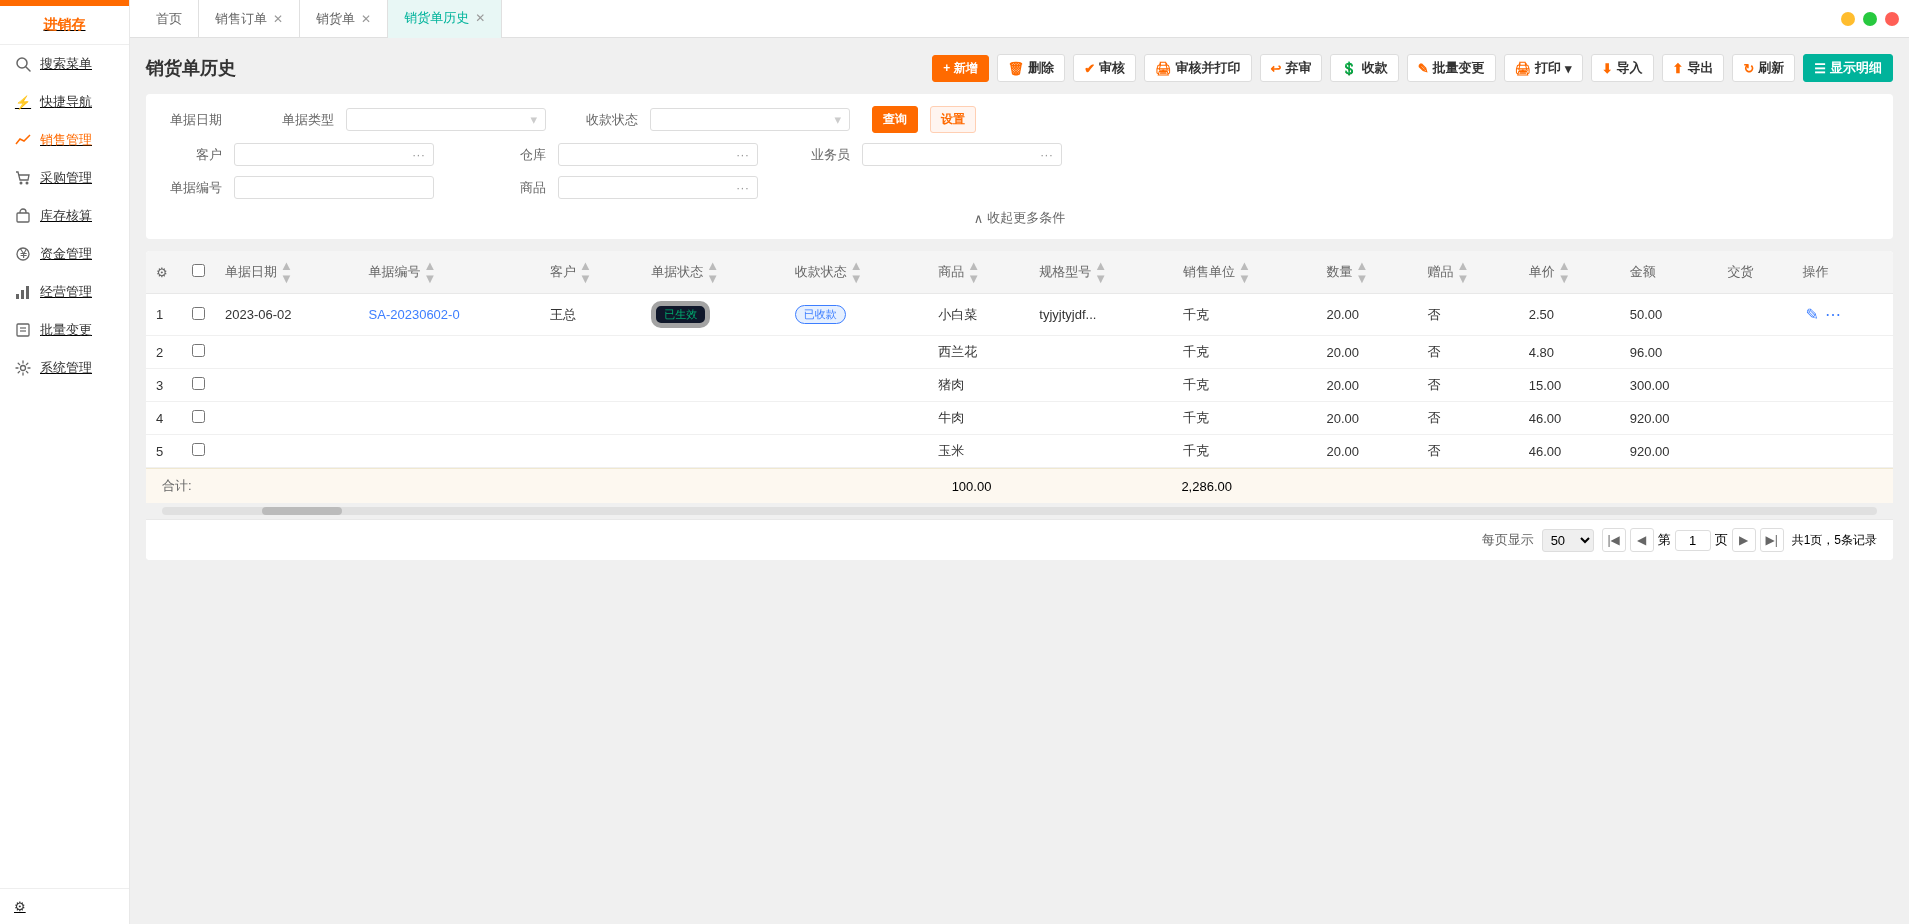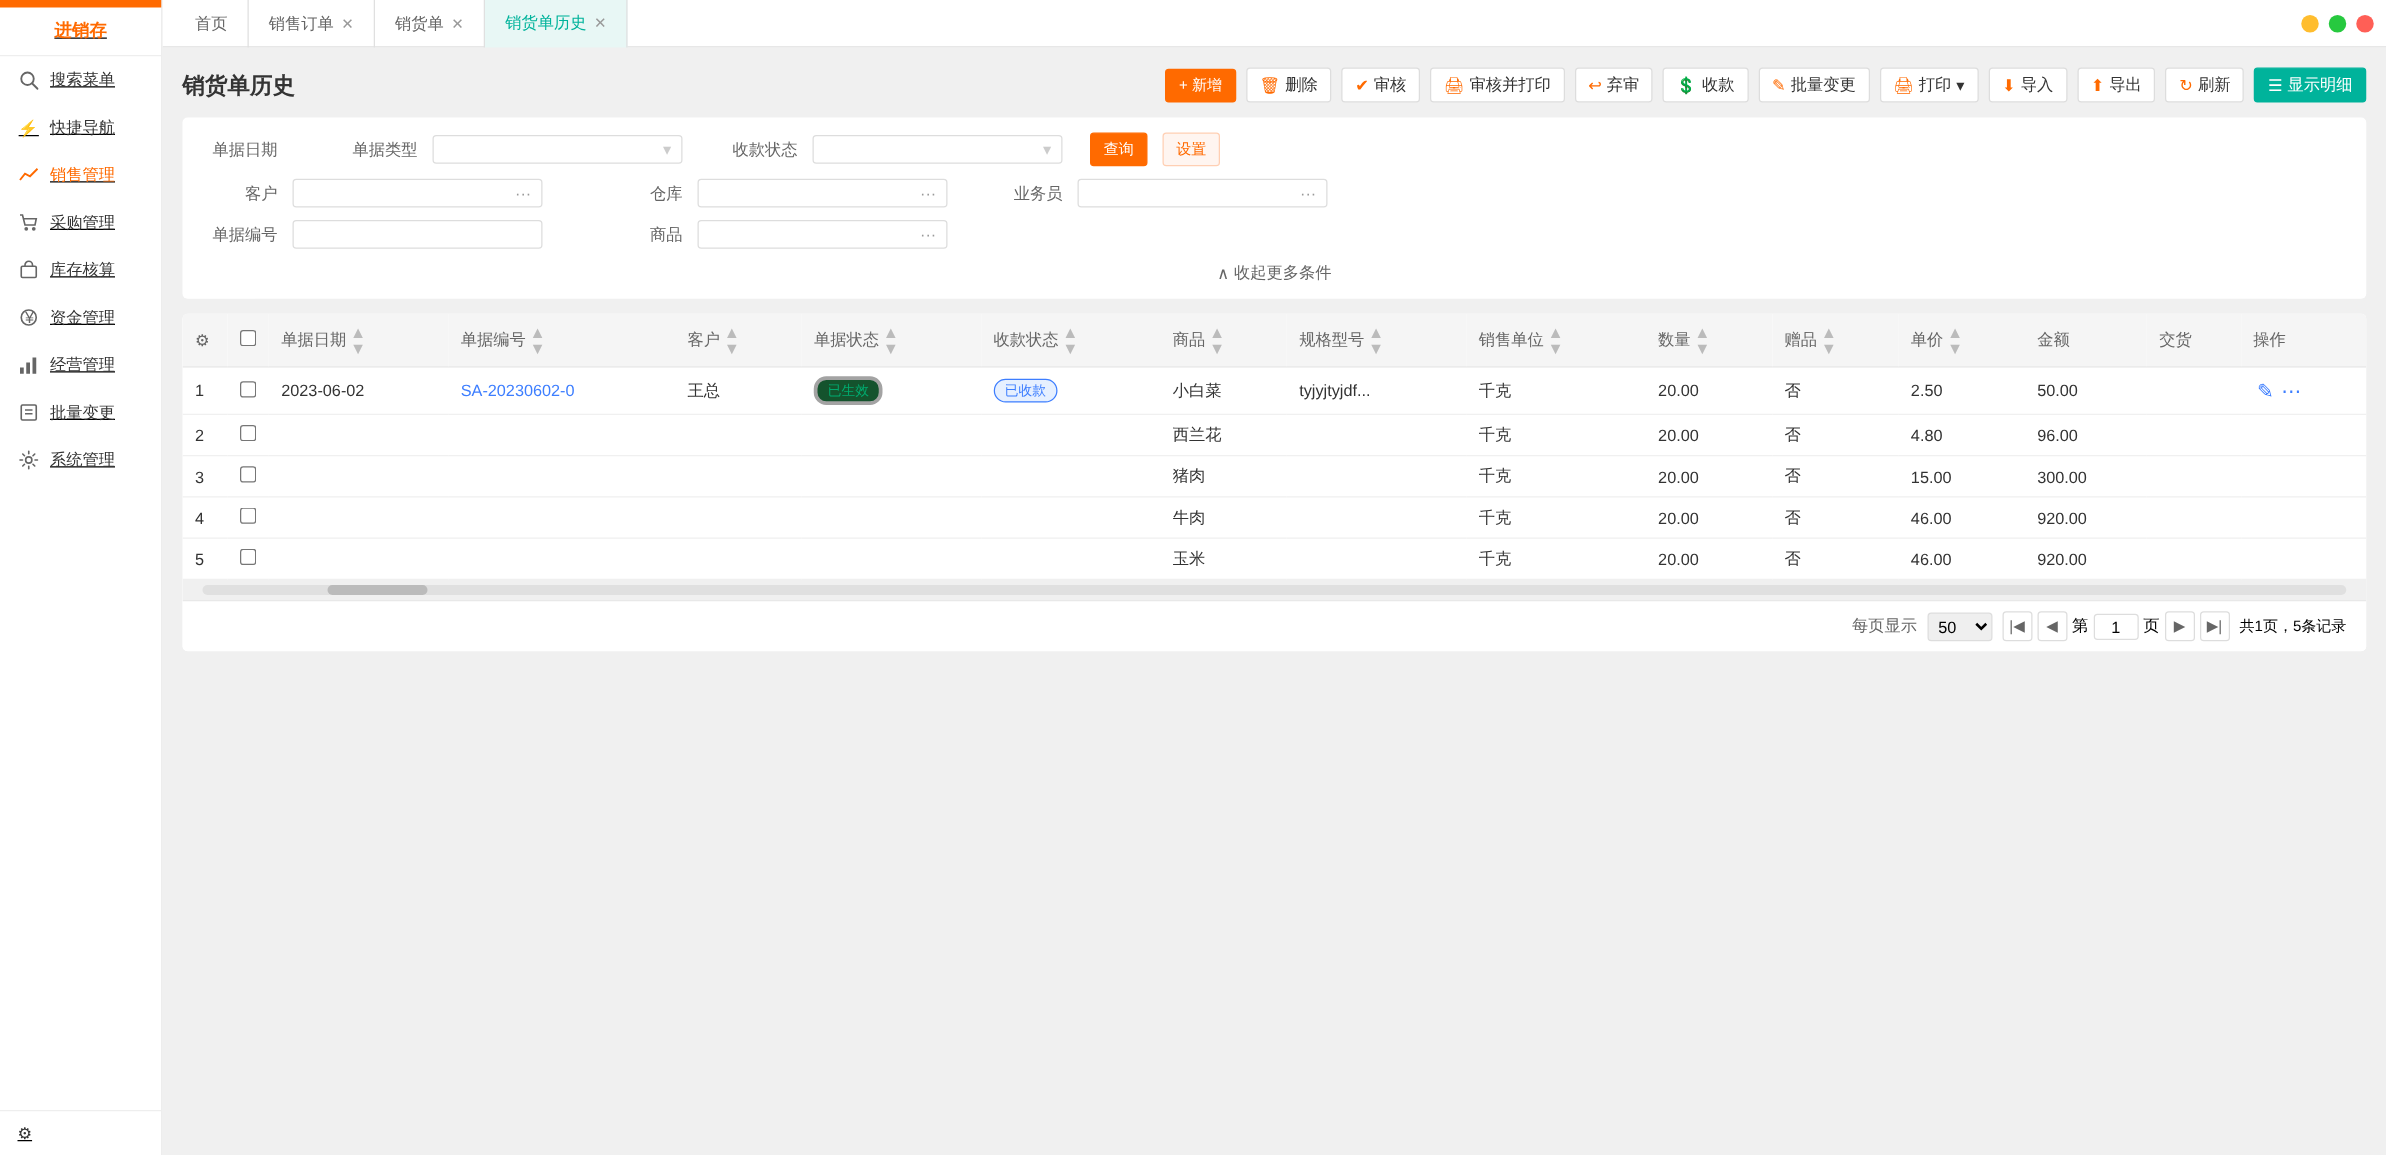--- a/index.html
+++ b/index.html
@@ -29,21 +29,21 @@
     .win-min { background: #ffbd2e; }
     .win-max { background: #27c93f; }
 
     
     .content { flex: 1; overflow: auto; padding: 16px; background: #f0f0f0; }
 
     
     .page-header { display: flex; align-items: center; justify-content: space-between; margin-bottom: 12px; }
     .page-title { font-size: 18px; font-weight: bold; color: #333; }
     .toolbar { display: flex; align-items: center; gap: 8px; flex-wrap: wrap; }
-    .btn { display: flex; align-items: center; gap: 4px; padding: 4px 10px; border: none; border-radius: 3px; cursor: pointer; font-size: 12px; background: #fff; color: #333; border: 1px solid #ddd; }
+    .btn { display: flex; align-items: center; gap: 4px; padding: 4px 10px; border: none; border-radius: 3px; cursor: pointer; font-size: 12px; background: #fff; color: #333; border: 1px solid #ddd; font-weight: bold; }
     .btn-primary { background: #ff6a00; color: #fff; border-color: #ff6a00; }
     .btn-teal { background: #00b39b; color: #fff; border-color: #00b39b; }
 
     
     .filter-section { background: #fff; border-radius: 4px; padding: 12px 16px; margin-bottom: 12px; }
     .filter-row { display: flex; align-items: center; gap: 12px; margin-bottom: 10px; }
     .filter-label { color: #666; min-width: 60px; text-align: right; }
     .date-range { display: flex; flex-direction: column; }
     .date-shortcuts { display: flex; gap: 4px; align-items: center; }
     .date-shortcut { color: #666; cursor: pointer; font-size: 12px; }
@@ -54,21 +54,21 @@
 
     
     .table-container { background: #fff; border-radius: 4px; overflow: auto; }
     table { width: 100%; border-collapse: collapse; font-size: 12px; }
     thead tr { background: #f5f5f5; }
     th { padding: 8px 10px; text-align: left; border-bottom: 1px solid #e8e8e8; color: #666; white-space: nowrap; font-weight: normal; }
     td { padding: 7px 10px; border-bottom: 1px solid #f0f0f0; color: #333; white-space: nowrap; }
     .col-sort { display: flex; align-items: center; gap: 3px; cursor: pointer; }
     .sort-arrows { display: flex; flex-direction: column; font-size: 8px; line-height: 1; color: #bbb; }
     .badge { display: inline-block; padding: 1px 8px; border-radius: 10px; font-size: 11px; }
-    .badge-green { background: #14532d; color: #00aa6e; border: 3px solid #a3a3a3; }
+    .badge-green { background: #0f172a; color: #00aa6e; border: 5px solid #a3a3a3; }
     .badge-blue { background: #e6f0ff; color: #3d7eff; border: 1px solid #3d7eff; }
     .icon-btn { color: #3d7eff; cursor: pointer; margin: 0 3px; font-size: 16px; }
 
     
     .table-footer { background: #fdf8f0; border-top: 1px solid #f0e8d0; padding: 8px 16px; display: flex; align-items: center; }
     .footer-label { color: #666; }
 
     
     .pagination-bar { background: #fff; border-top: 1px solid #e8e8e8; padding: 8px 16px; display: flex; align-items: center; justify-content: flex-end; gap: 8px; }
     .page-size-label { color: #666; }
@@ -516,20 +516,25 @@
     <td>20.00</td>
     <td>否</td>
     <td>46.00</td>
     <td>920.00</td>
     <td></td>
     <td></td>
   </tr>
           </tbody>
       </table>
 
+      <div class="table-footer">
+        <span class="footer-label">合计:</span>
+        <span style="margin-left:760px;">100.00</span>
+        <span style="margin-left:190px;">2,286.00</span>
+      </div>
 
       <div class="scroll-bar-row">
         <div class="scroll-track">
           <div class="scroll-thumb"></div>
         </div>
       </div>
 
       <div class="pagination-bar">
         <span class="page-size-label">每页显示</span>
         <select class="page-size-select">

